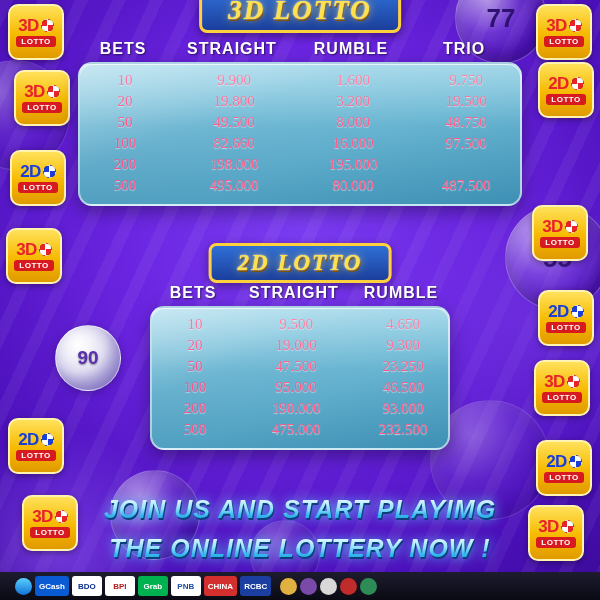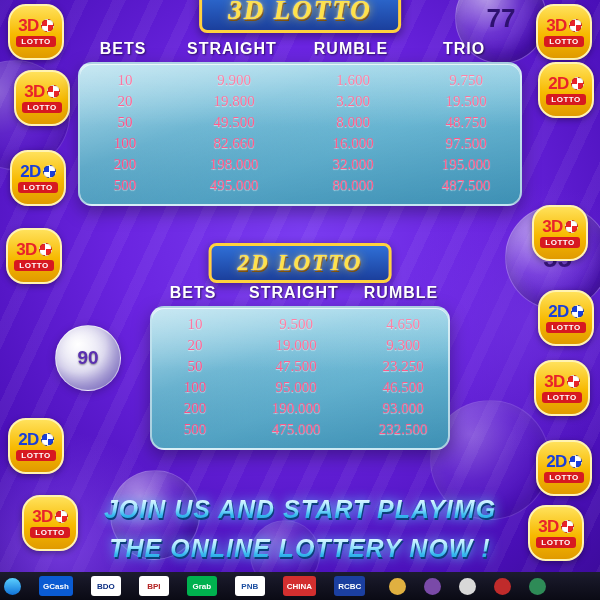--- a/index.html
+++ b/index.html
@@ -50,21 +50,21 @@
   .ball.white {
     background: radial-gradient(circle at 34% 28%, #ffffff, #e8e6f5 45%, #b9b2df 75%, #8d84c8 100%);
     box-shadow: inset -6px -8px 18px rgba(90,70,170,0.5), 0 2px 8px rgba(0,0,0,0.25);
   }
   .ball.white .num { color: #5a2fb0; }
 
   
   .badge {
     position: absolute;
     width: 56px; height: 56px;
-    border-radius: 18px;
+    border-radius: 10px;
     background: linear-gradient(#ffe15a, #f7b900 55%, #e09a00);
     border: 2px solid #fff3b0;
     box-shadow: 0 2px 6px rgba(0,0,0,0.35);
     display: flex; flex-direction: column;
     align-items: center; justify-content: center;
     overflow: hidden;
   }
   .badge .bd {
     font-size: 17px; font-weight: bold; line-height: 1;
     letter-spacing: -0.5px;
@@ -169,21 +169,21 @@
     filter: drop-shadow(1px 2px 0 #0c3f7a) drop-shadow(0 0 6px rgba(90,220,255,0.7));
   }
 
   
   .bottombar {
     position: absolute;
     left: 0; bottom: 0;
     width: 600px; height: 28px;
     background: linear-gradient(#1c1c2e, #0a0a14);
     display: flex; align-items: center;
-    gap: 18px; padding: 0 4px;
+    gap: 3px; padding: 0 15px;
     overflow: hidden;
   }
   .chip {
     height: 20px;
     min-width: 30px;
     border-radius: 3px;
     display: flex; align-items: center; justify-content: center;
     font-size: 8px; font-weight: bold;
     color: #fff;
     padding: 0 4px;
@@ -351,21 +351,20 @@
       </div>
       <div class="prow" style="grid-template-columns:90px 128px 110px 116px;">
         <div class="c0">100</div>
         <div>82.660</div>
         <div>16.000</div>
         <div>97.500</div>
       </div>
       <div class="prow" style="grid-template-columns:90px 128px 110px 116px;">
         <div class="c0">200</div>
         <div>198.000</div>
-        <div>32.000</div>
         <div>195.000</div>
       </div>
       <div class="prow" style="grid-template-columns:90px 128px 110px 116px;">
         <div class="c0">500</div>
         <div>495.000</div>
         <div>80.000</div>
         <div>487.500</div>
       </div>
     </div>
   </div>

